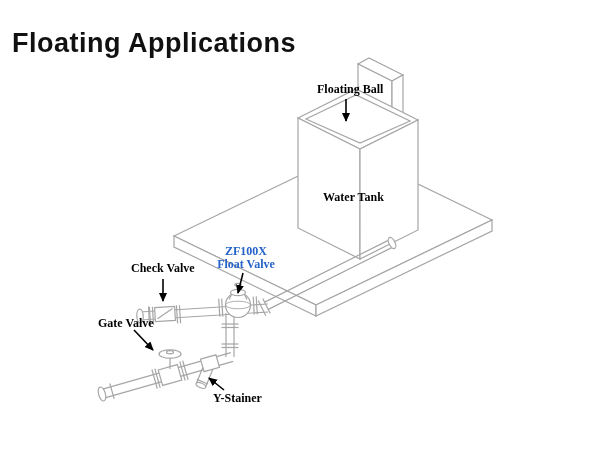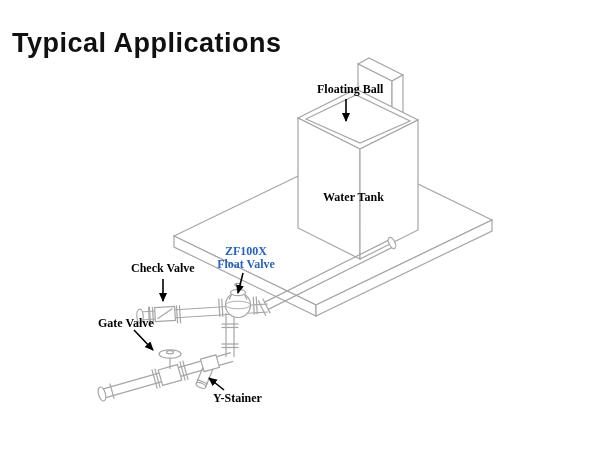--- a/index.html
+++ b/index.html
@@ -22,21 +22,21 @@
   .arrow{stroke:var(--color-label,#000);stroke-width:1.6;fill:none;marker-end:url(#ah);}
   .lbl{
     font-family:"Liberation Serif",serif;font-weight:bold;font-size:12px;
     fill:var(--color-label,#000);
   }
   .lbl-blue{fill:var(--color-accent_blue,#2563c9);}
 </style>
 </head>
 <body>
 
-<div class="title">Typical Applications</div>
+<div class="title">Floating Applications</div>
 
 <svg width="600" height="450" viewBox="0 0 600 450">
   <defs>
     <marker id="ah" markerWidth="12" markerHeight="12" refX="8" refY="4" orient="auto" markerUnits="userSpaceOnUse">
       <path d="M0,0 L9,4 L0,8 Z" fill="#000"></path>
     </marker>
   </defs>
 
   <g>
     <polygon class="fw" points="174,236 350,151 492,220 316,305"></polygon>

